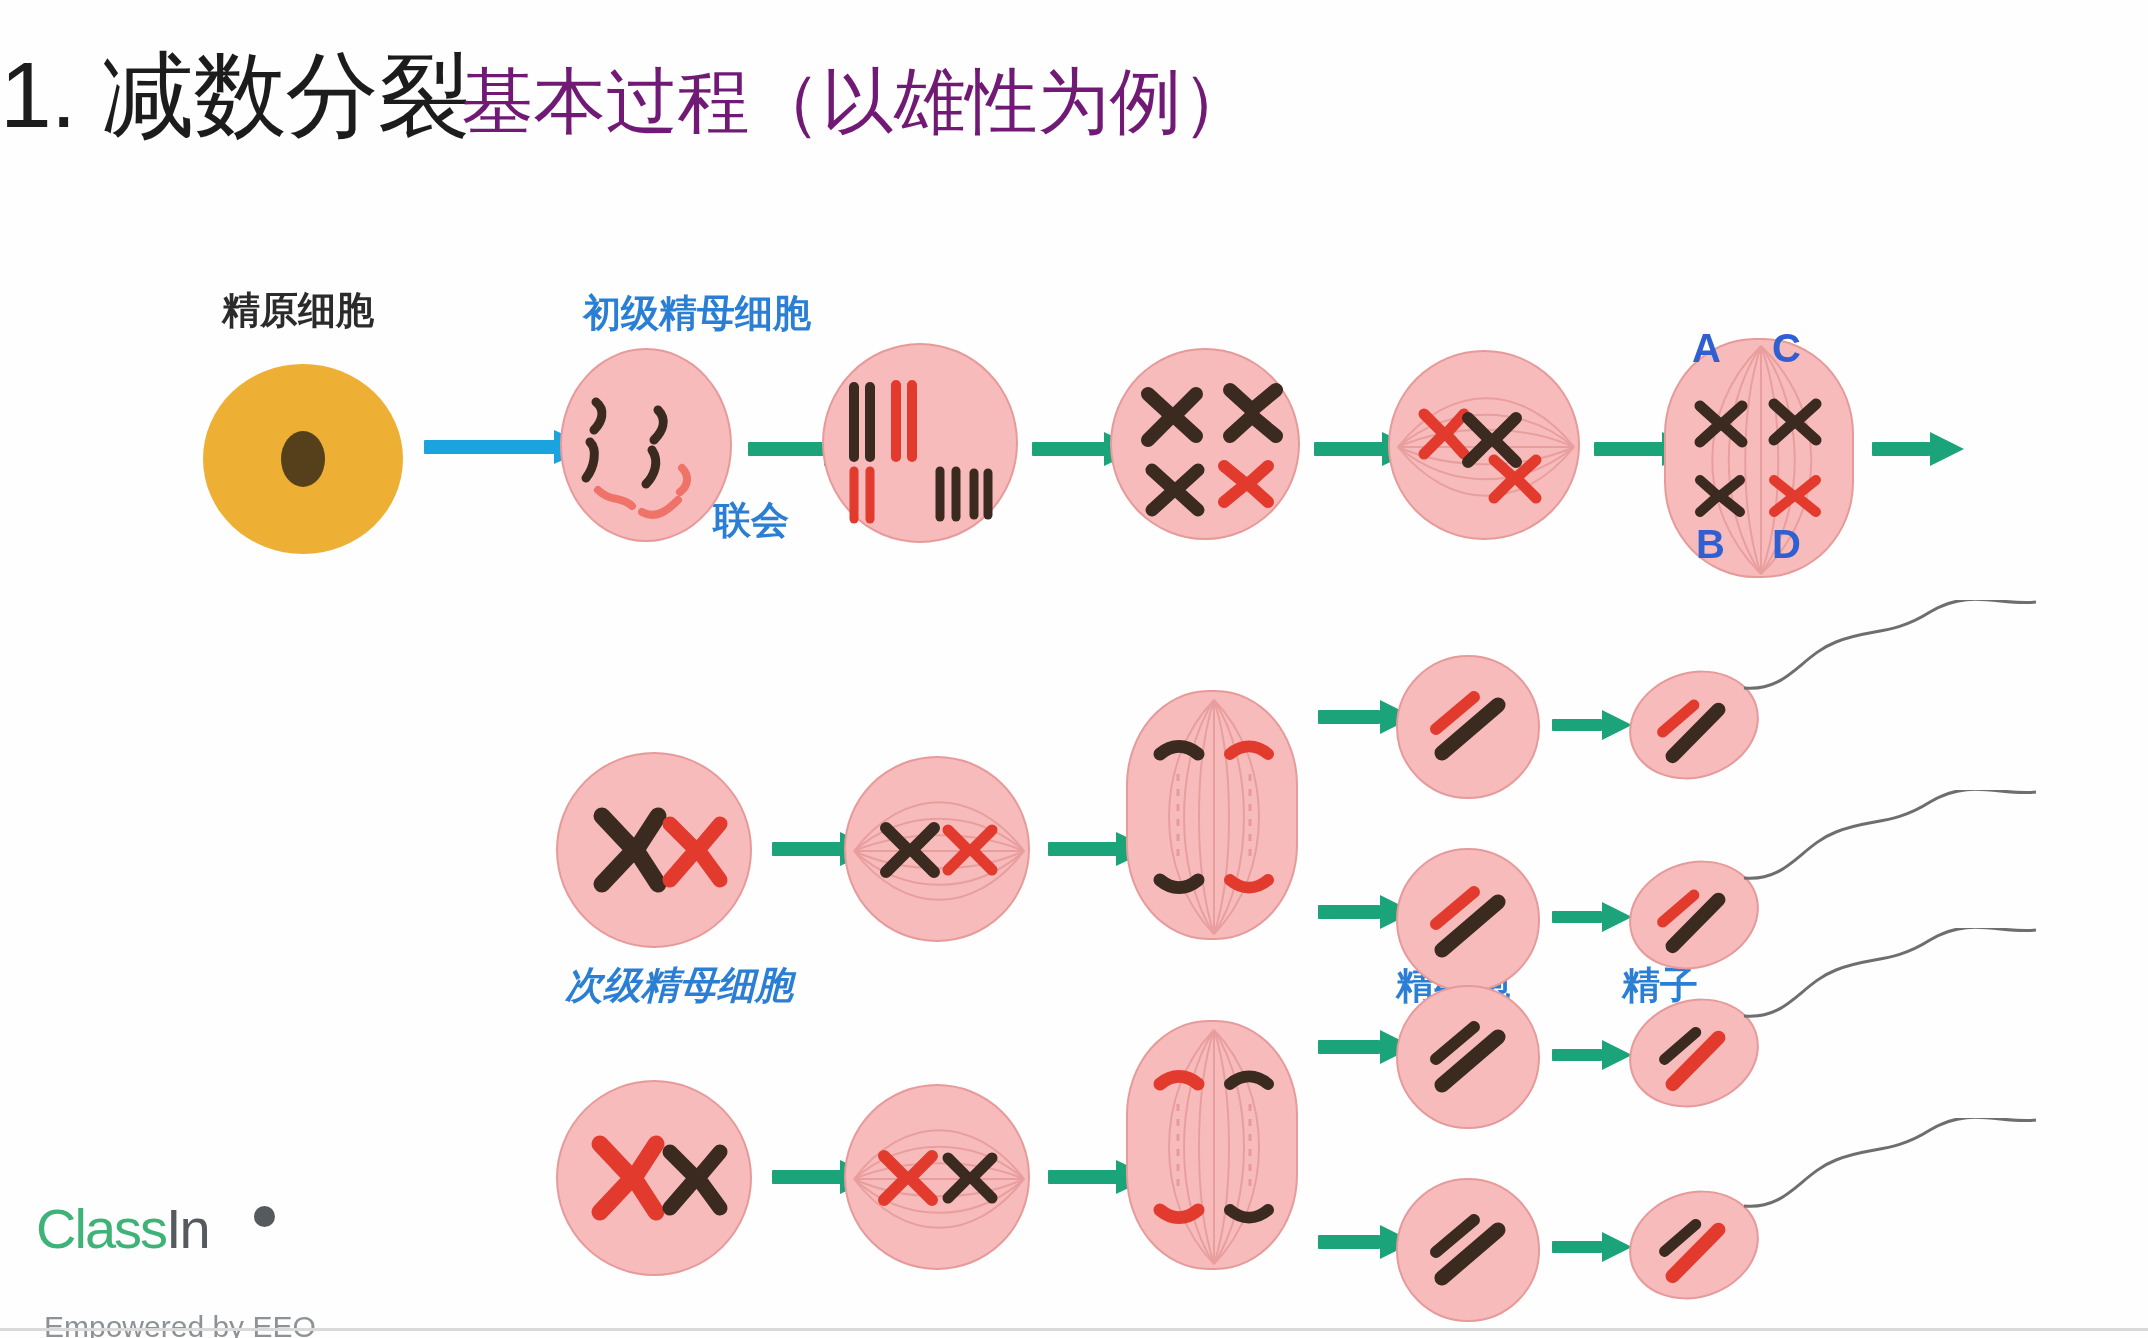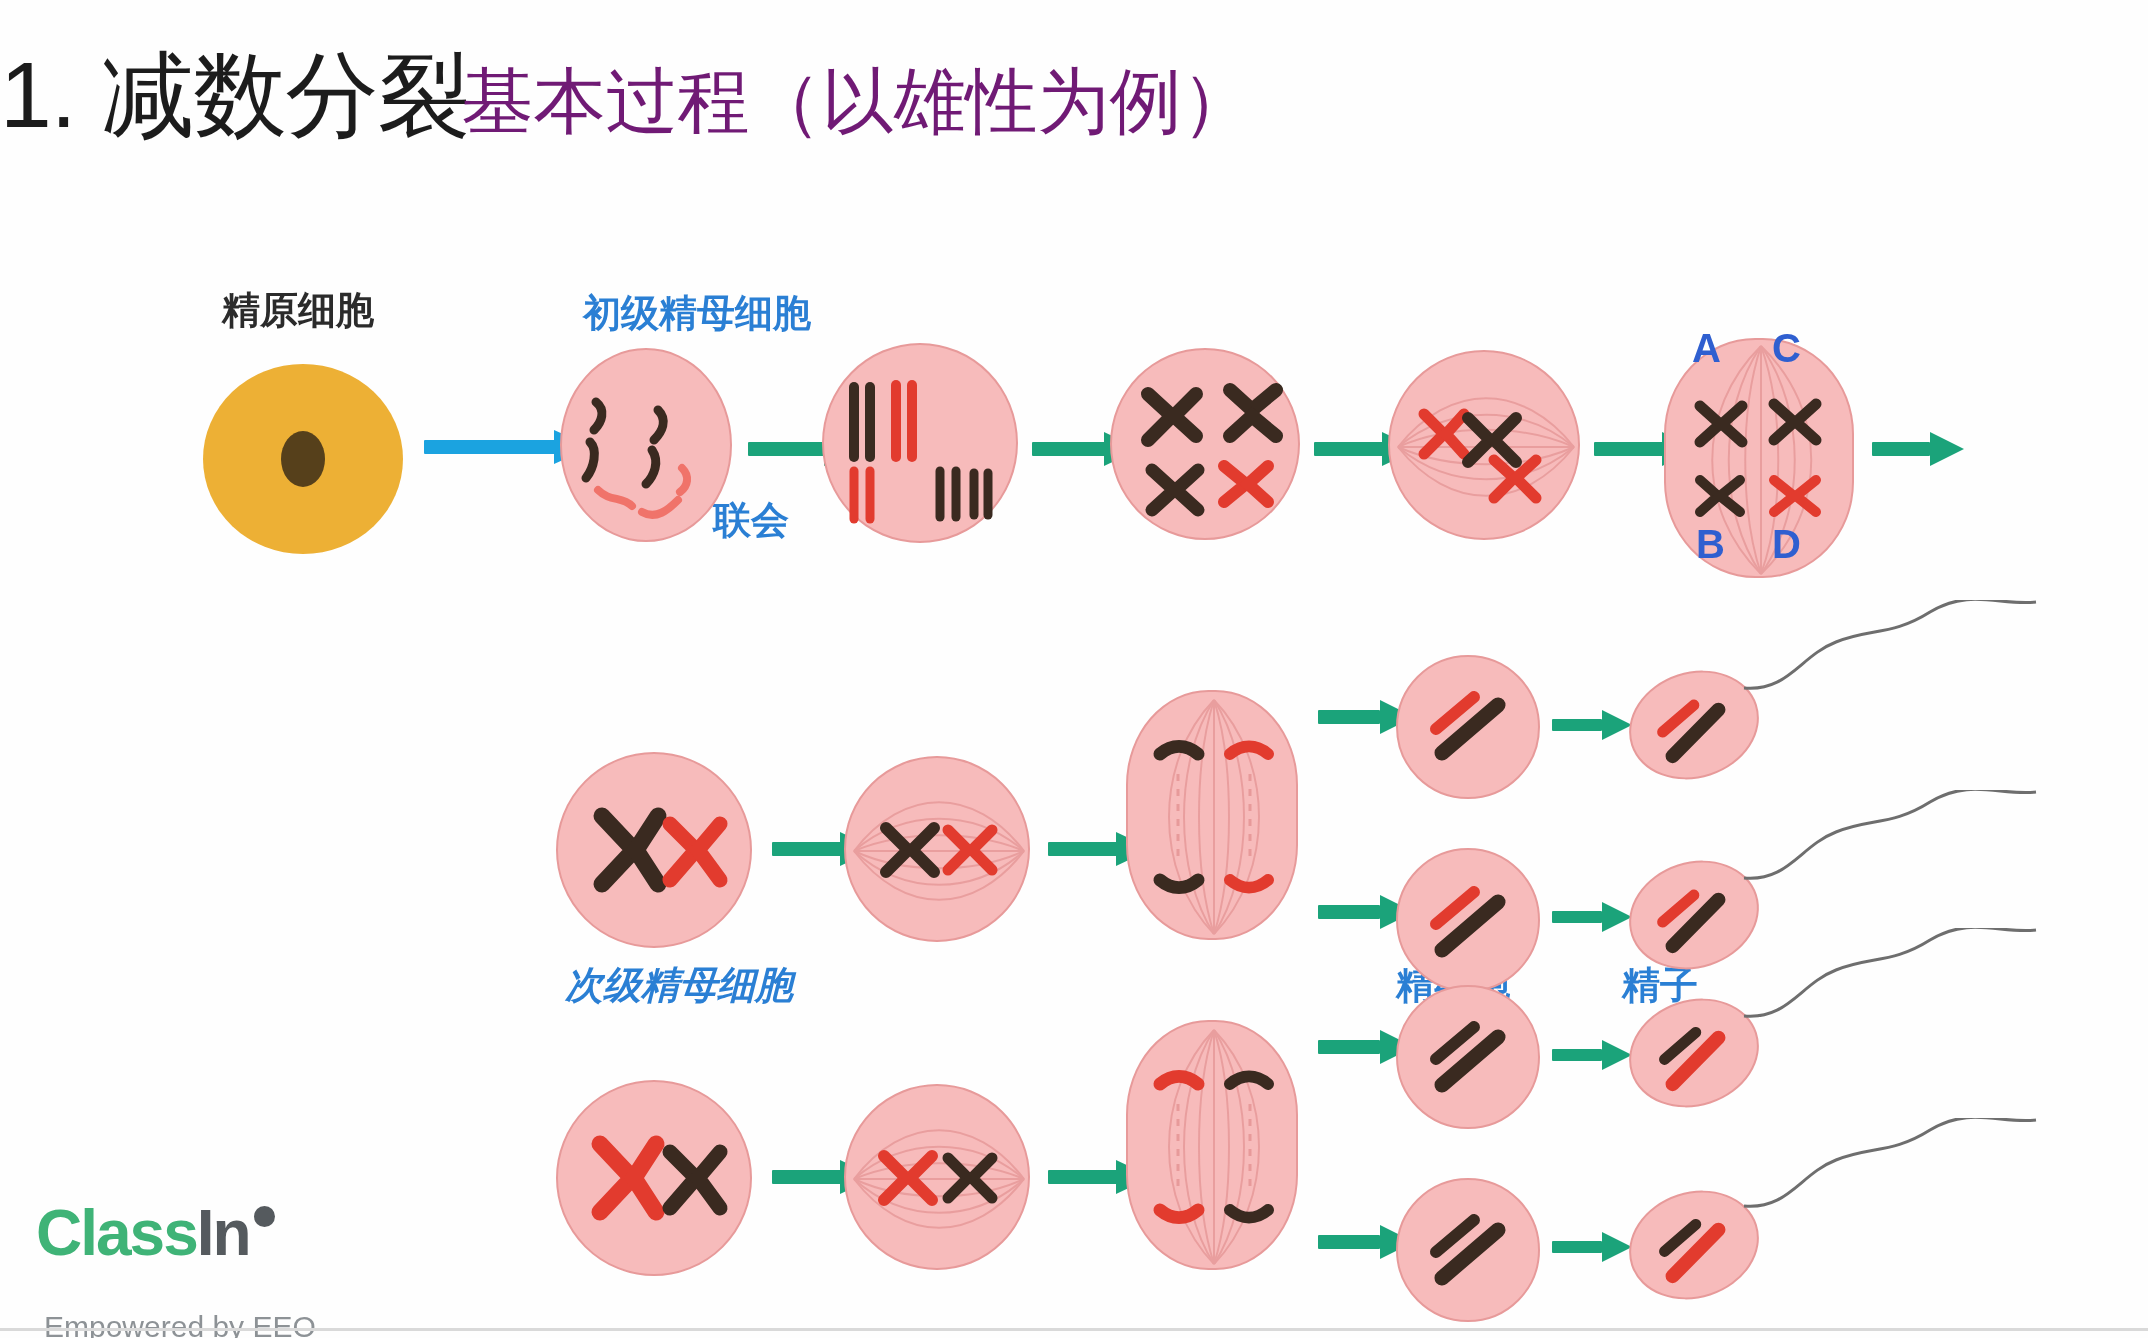--- a/index.html
+++ b/index.html
@@ -30,21 +30,21 @@
      width:0;height:0;border-top:17px solid transparent;border-bottom:17px solid transparent;}
 
   
   .cell{position:absolute;box-sizing:border-box;}
   .cell-round{border-radius:50%;}
   .cell-pink{background:#F7BBBB;border:2px solid #E79A9A;}
   .cell-orange{background:#EDB035;border-radius:50%;}
   .nucleus{position:absolute;border-radius:50%;background:#56401B;}
   .sperm-tail{position:absolute;}
   .logo{position:absolute;}
-  .logo .lg{font-weight:700;font-size:64px;letter-spacing:-2px;}
+  .logo .lg{font-weight:400;font-size:56px;letter-spacing:-2px;}
   .lg-green{color:#3FB377;}
   .lg-dark{color:#555a5e;}
   .lg-dot{position:absolute;width:21px;height:21px;border-radius:50%;background:#555a5e;}
   .logo-sub{position:absolute;font-size:30px;color:#8d9296;letter-spacing:0px;white-space:nowrap;}
   .bottom-rule{position:absolute;left:0;width:2148px;height:3px;background:#d9d9d9;}
 </style>
 </head>
 <body>
 
 <div id="stage">

